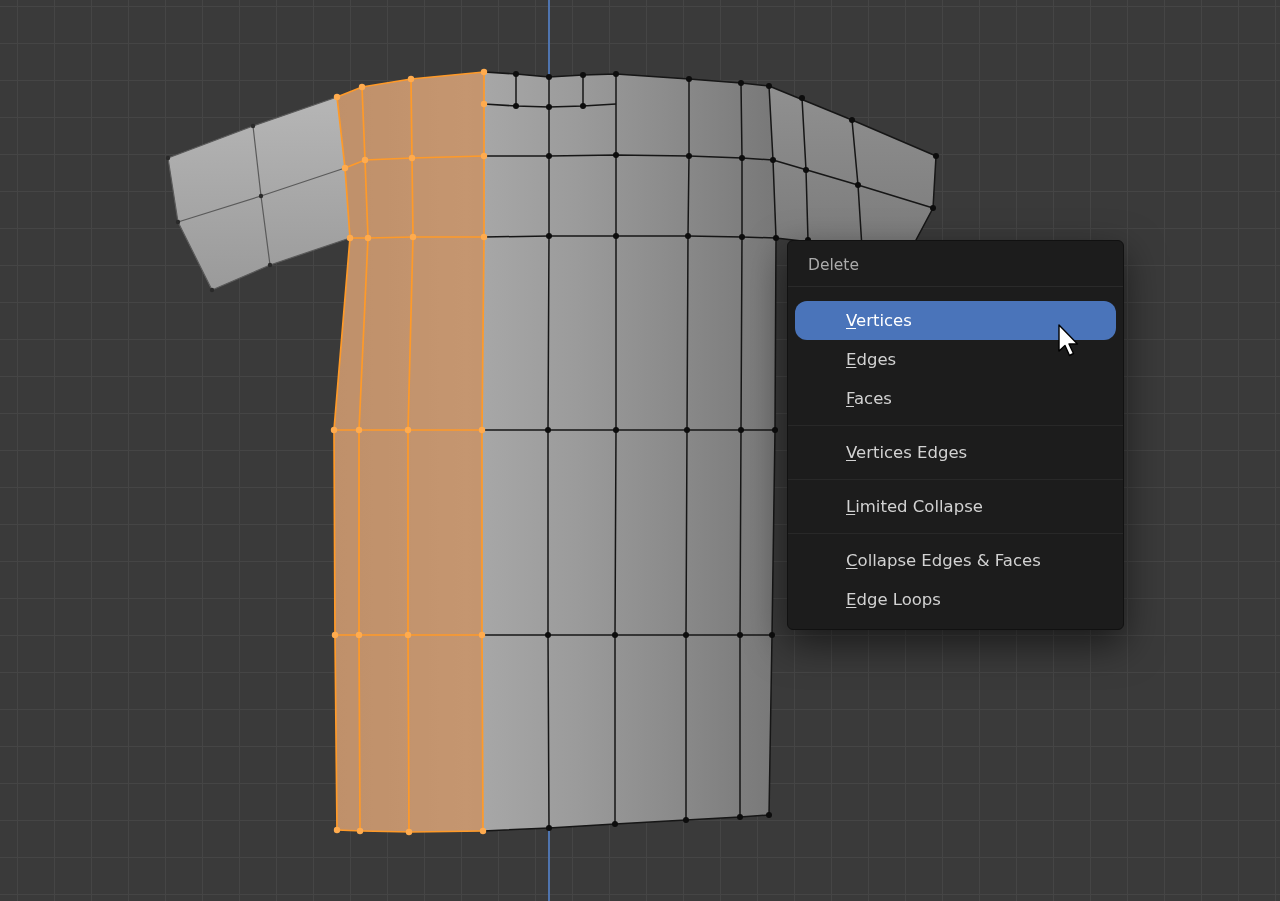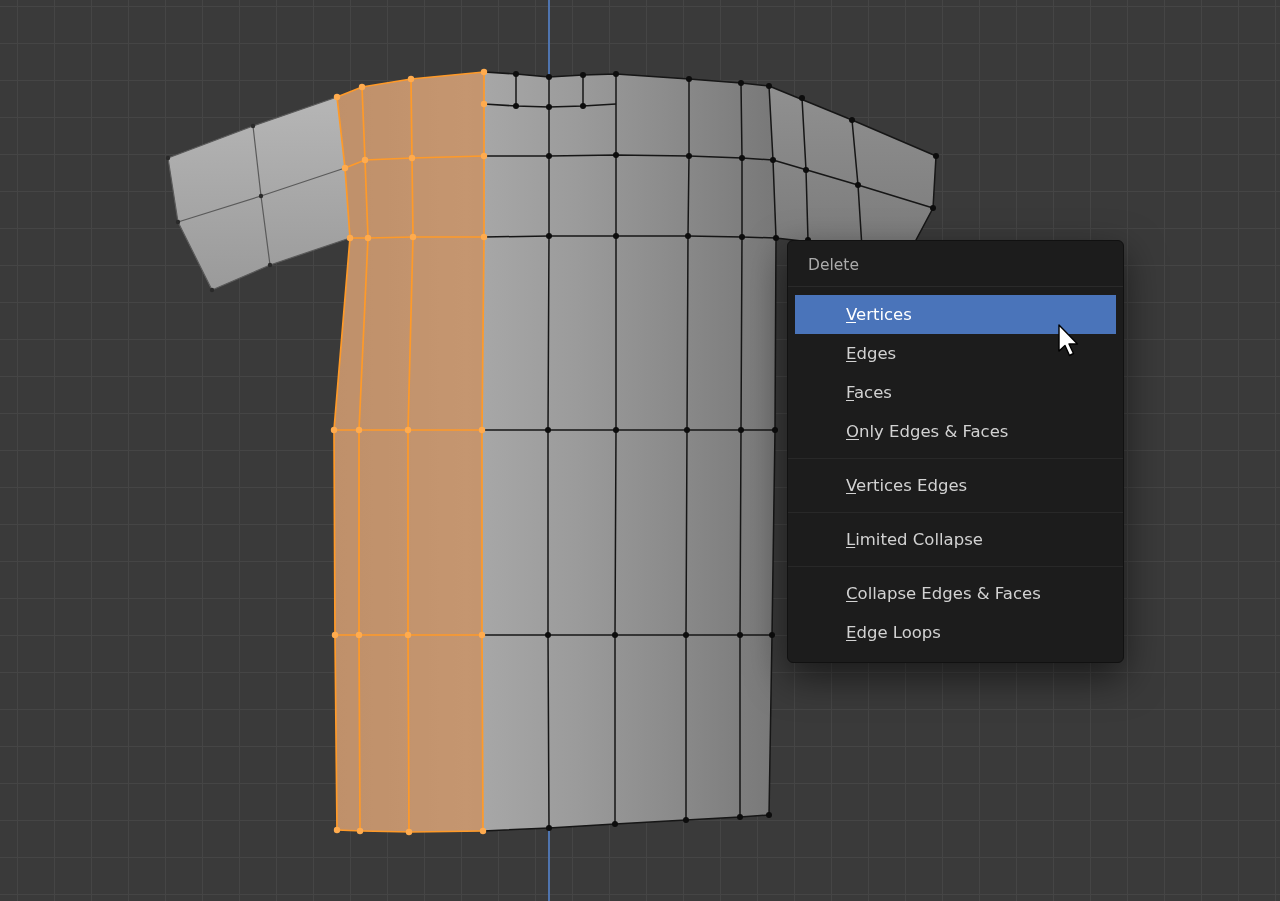--- a/index.html
+++ b/index.html
@@ -21,25 +21,25 @@
   .context-menu{
     position:absolute;left:787px;top:240px;width:337px;
     background:var(--menu-bg,#1c1c1c);
     border:1px solid #111;border-radius:6px;
     box-shadow:0 14px 38px rgba(0,0,0,.55);
     padding-bottom:10px;z-index:5;box-sizing:border-box;
   }
   .menu-header{
     color:var(--menu-title,#ababab);
     font-size:15.5px;padding:15px 20px 12px;
-    border-bottom:1px solid #2a2a2a;margin-bottom:8px;
+    border-bottom:1px solid #2a2a2a;margin-bottom:14px;
   }
   .menu-item{
     height:39px;display:flex;align-items:center;
-    margin:0 7px;padding-left:51px;border-radius:0;
+    margin:0 7px;padding-left:51px;border-radius:12px;
     color:var(--menu-text,#d2d2d2);font-size:16.5px;
     cursor:default;
   }
   .menu-item.highlighted{
     background:var(--menu-highlight,#4a74ba);
     color:#ffffff;
   }
   .menu-item-label{display:block;}
   .menu-item-label::first-letter{text-decoration:underline;text-underline-offset:2px;}
   .menu-separator{border-top:1px solid #282828;margin:7px 0;}
@@ -224,23 +224,20 @@
   <div class="menu-group">
     <div class="menu-item highlighted">
       <span class="menu-item-label">Vertices</span>
     </div>
     <div class="menu-item">
       <span class="menu-item-label">Edges</span>
     </div>
     <div class="menu-item">
       <span class="menu-item-label">Faces</span>
     </div>
-    <div class="menu-item">
-      <span class="menu-item-label">Only Edges &amp; Faces</span>
-    </div>
   </div>
 
   <div class="menu-separator"></div>
 
   <div class="menu-group">
     <div class="menu-item">
       <span class="menu-item-label">Vertices Edges</span>
     </div>
   </div>
 

